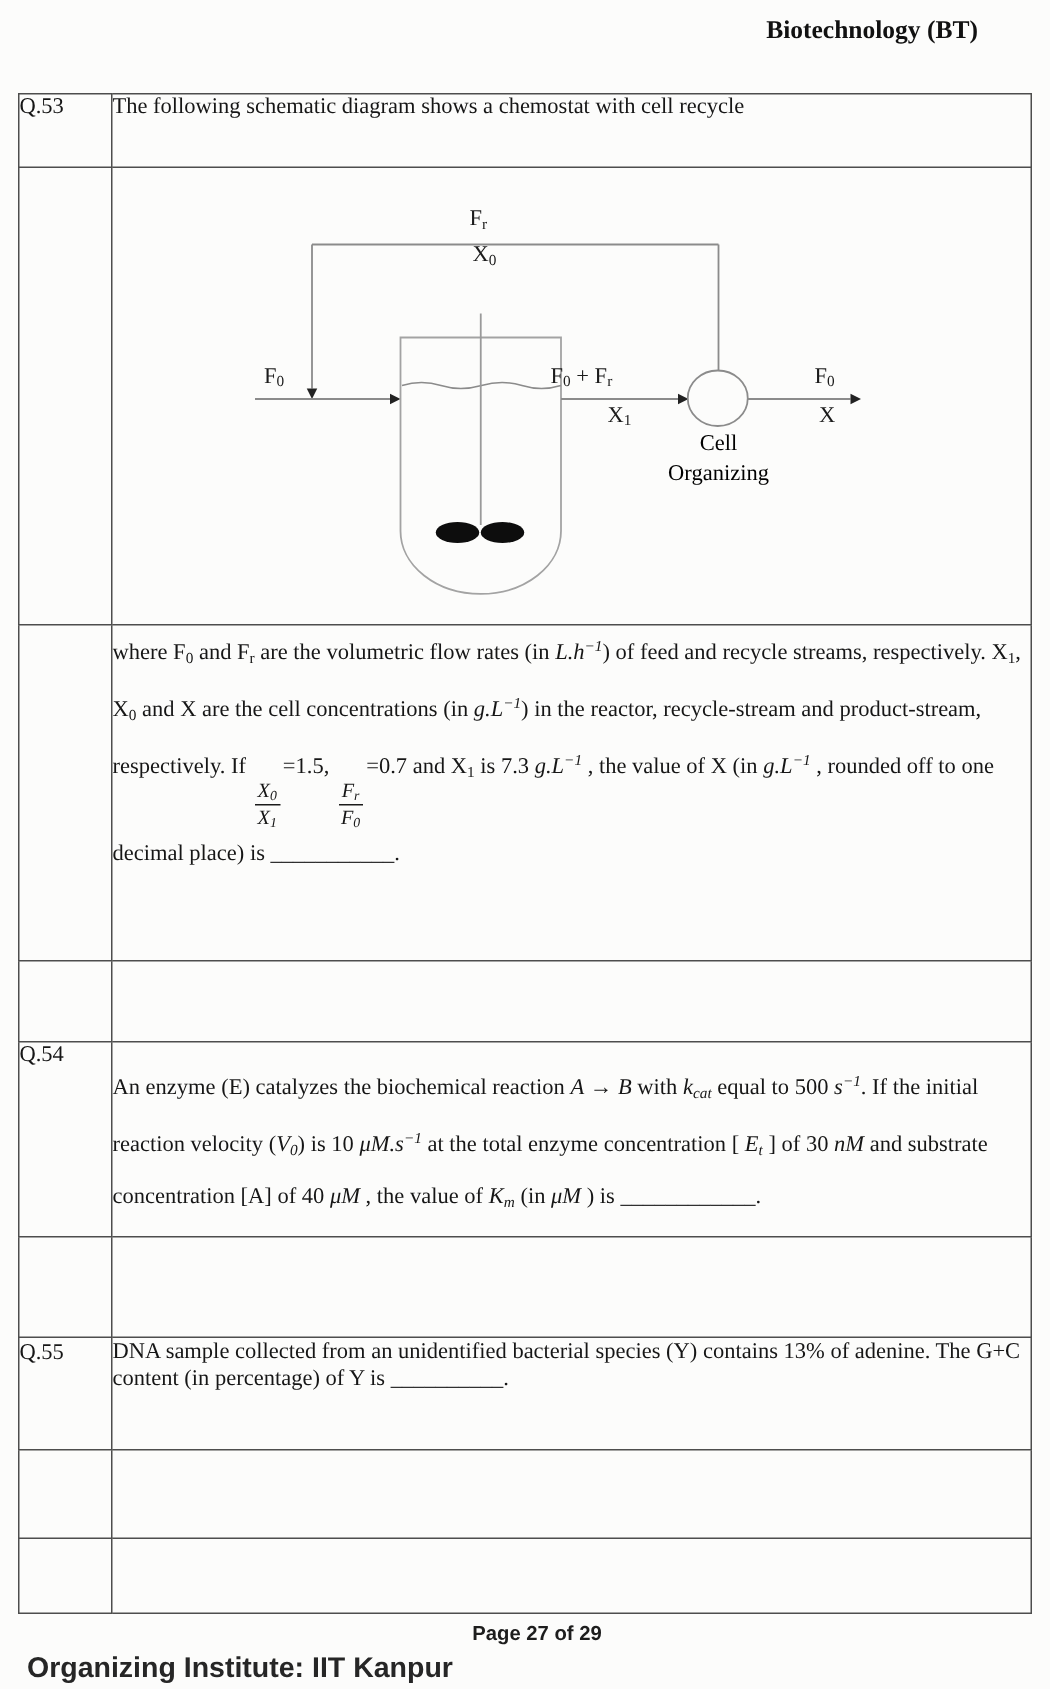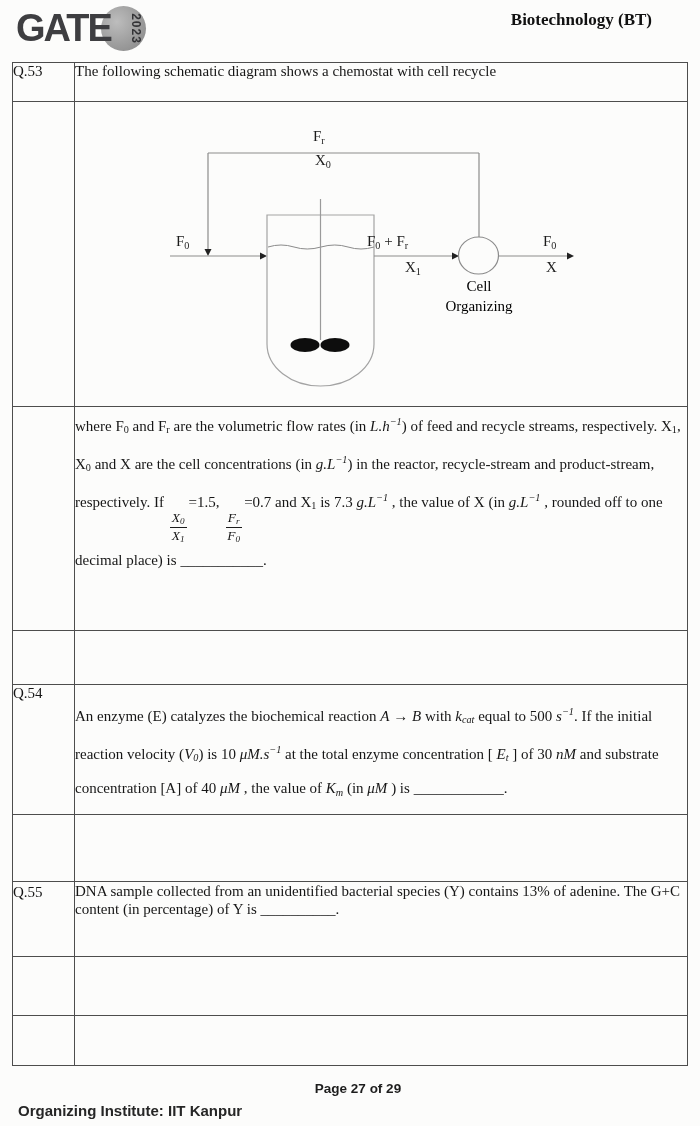--- a/index.html
+++ b/index.html
@@ -46,21 +46,21 @@
     border:1px solid #4d4d4d;
     vertical-align:top;
     padding:0;overflow:hidden;
   }
   .qtable col.cnum{width:62px;}
   .qnum{padding:15px 0 0 9px;font-size:15px;}
   .qcell{position:relative;font-size:15px;}
   .intro-cell{padding:15px 24px 0 10px;}
   .body-cell{padding:10px 26px 0 10px;line-height:30px;}
   .body-cell-tight{padding:13px 22px 0 10px;line-height:18px;}
-  .r1{height:39px;} .r2{height:305px;} .r3{height:224px;}
+  .r1{height:49px;} .r2{height:305px;} .r3{height:224px;}
   .r4{height:54px;} .r5{height:130px;} .r6{height:67px;}
   .r7{height:75px;} .r8{height:59px;} .r9{height:50px;}
   
   .it{font-style:italic;}
   .qcell sub,.dlabel sub{font-size:0.68em;vertical-align:-0.25em;}
   .qcell sup{font-size:0.68em;vertical-align:0.55em;}
   .frac{
     display:inline-flex;flex-direction:column;align-items:center;
     vertical-align:-1.1em;line-height:1.2;font-size:0.9em;margin:0 2px;
     text-align:center;
@@ -75,33 +75,28 @@
     font-size:15px;line-height:20px;color:#000000;}
   
   .footer-page{
     position:absolute;left:16px;right:0;top:1081px;text-align:center;
     font-family:"Liberation Sans","DejaVu Sans",sans-serif;
     font-weight:bold;font-size:13.5px;color:#1d1d1d;
   }
   .footer-inst{
     position:absolute;left:18px;top:1102px;
     font-family:"Liberation Sans","DejaVu Sans",sans-serif;
-    font-weight:600;font-size:15px;color:#262626;
+    font-weight:600;font-size:19px;color:#262626;
   }
 </style>
 </head>
 <body>
 
 <div class="page">
 
-  <div class="logo">
-    <div class="logo-globe"></div>
-    <div class="logo-text">GATE</div>
-    <div class="logo-year">2023</div>
-  </div>
   <div class="subject">Biotechnology (BT)</div>
 
   <table class="qtable">
     <colgroup>
         <col class="cnum">
         <col>
       </colgroup>
 
     <tbody>
         <tr class="r1">

